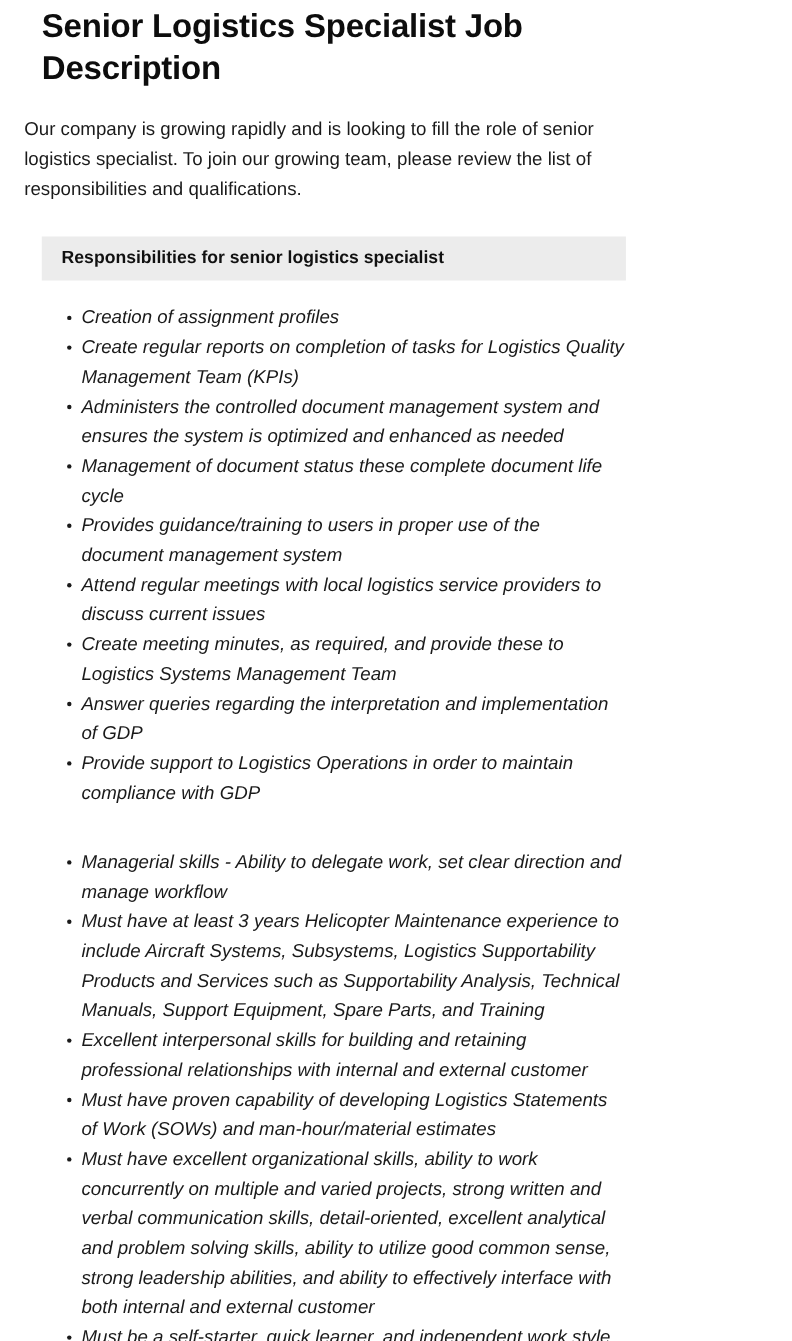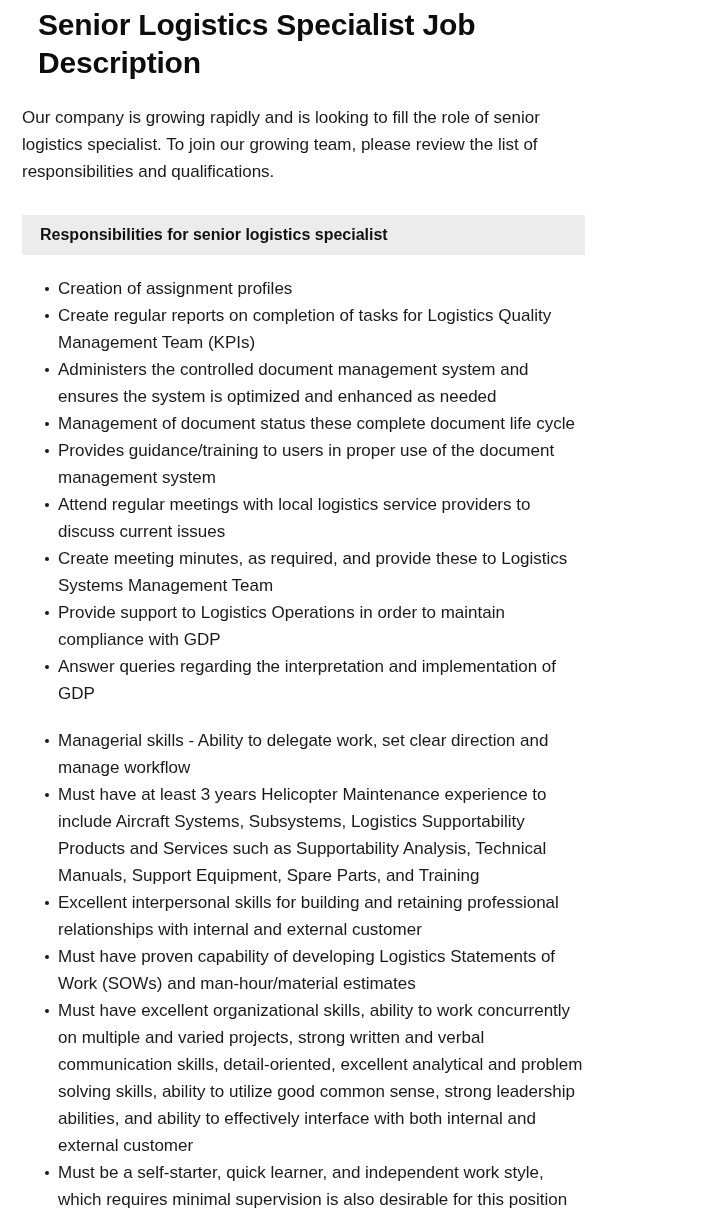--- a/index.html
+++ b/index.html
@@ -28,21 +28,21 @@
     color: #0d0d0d;
   }
   .intro {
     margin: 0;
     padding: 22px 23px 0 22px;
     font-size: 17px;
     line-height: 27px;
     color: #1a1a1a;
   }
   .section {
-    margin: 0;
+    margin: 16px;
     padding: 0;
   }
   .section-band {
     margin: 30px 23px 0 22px;
     background: #ECECEC;
     height: 40px;
     display: flex;
     align-items: center;
     padding: 0 0 0 18px;
     box-sizing: border-box;
@@ -50,20 +50,21 @@
   .section-band-title {
     font-size: 16px;
     line-height: 20px;
     font-weight: bold;
     color: #111111;
   }
   ul.items {
     margin: 0;
     padding: 20px 23px 0 58px;
     list-style: none;
+    font-style: italic;
   }
   ul.items li {
     position: relative;
     font-size: 17px;
     line-height: 27px;
     color: #1a1a1a;
     margin: 0;
     padding: 0;
   }
   ul.items li::before {
@@ -94,22 +95,22 @@
       <span class="section-band-title">Responsibilities for senior logistics specialist</span>
     </div>
     <ul class="items" id="list-0">
         <li>Creation of assignment profiles</li>
         <li>Create regular reports on completion of tasks for Logistics Quality Management Team (KPIs)</li>
         <li>Administers the controlled document management system and ensures the system is optimized and enhanced as needed</li>
         <li>Management of document status these complete document life cycle</li>
         <li>Provides guidance/training to users in proper use of the document management system</li>
         <li>Attend regular meetings with local logistics service providers to discuss current issues</li>
         <li>Create meeting minutes, as required, and provide these to Logistics Systems Management Team</li>
+        <li>Answer queries regarding the interpretation and implementation of GDP</li>
         <li>Provide support to Logistics Operations in order to maintain compliance with GDP</li>
-        <li>Answer queries regarding the interpretation and implementation of GDP</li>
       </ul>
   </div>
 
   <div class="section">
     <ul class="items" id="list-1">
         <li>Managerial skills - Ability to delegate work, set clear direction and manage workflow</li>
         <li>Must have at least 3 years Helicopter Maintenance experience to include Aircraft Systems, Subsystems, Logistics Supportability Products and Services such as Supportability Analysis, Technical Manuals, Support Equipment, Spare Parts, and Training</li>
         <li>Excellent interpersonal skills for building and retaining professional relationships with internal and external customer</li>
         <li>Must have proven capability of developing Logistics Statements of Work (SOWs) and man-hour/material estimates</li>
         <li>Must have excellent organizational skills, ability to work concurrently on multiple and varied projects, strong written and verbal communication skills, detail-oriented, excellent analytical and problem solving skills, ability to utilize good common sense, strong leadership abilities, and ability to effectively interface with both internal and external customer</li>

